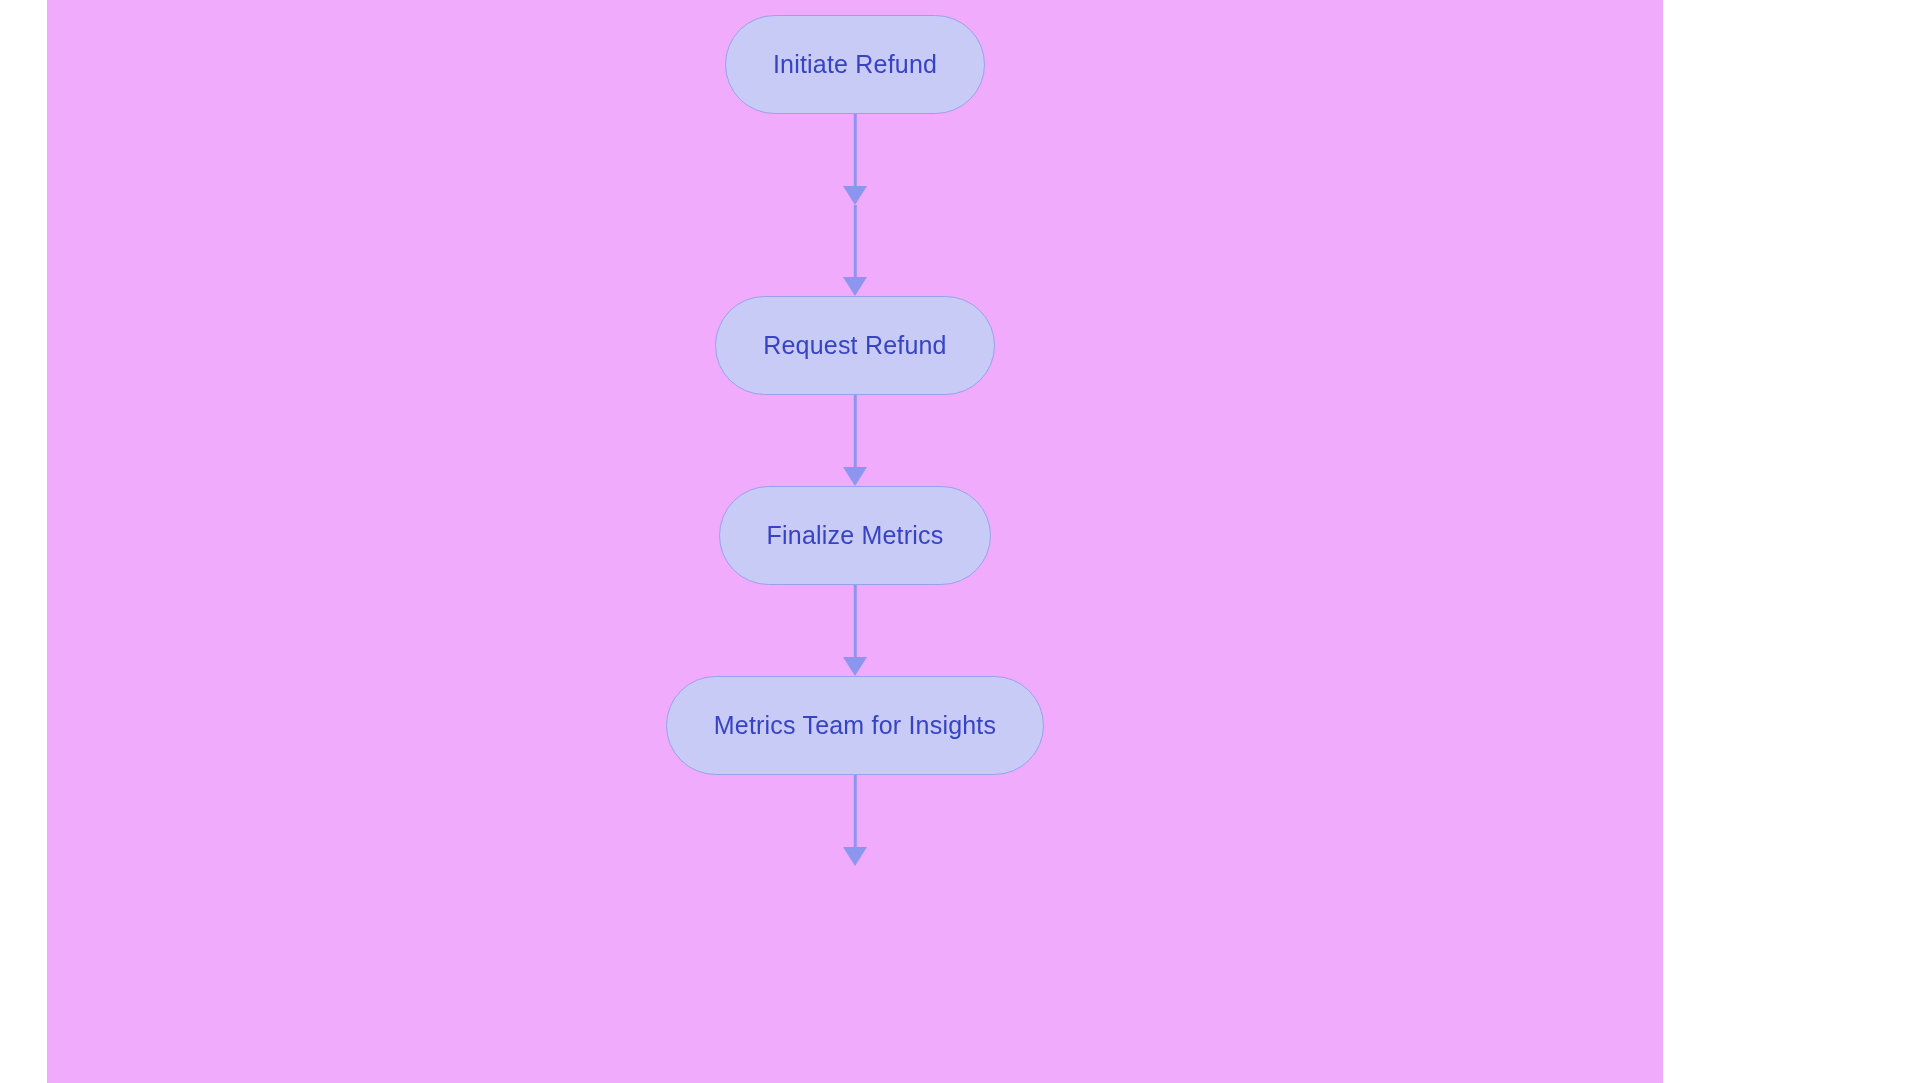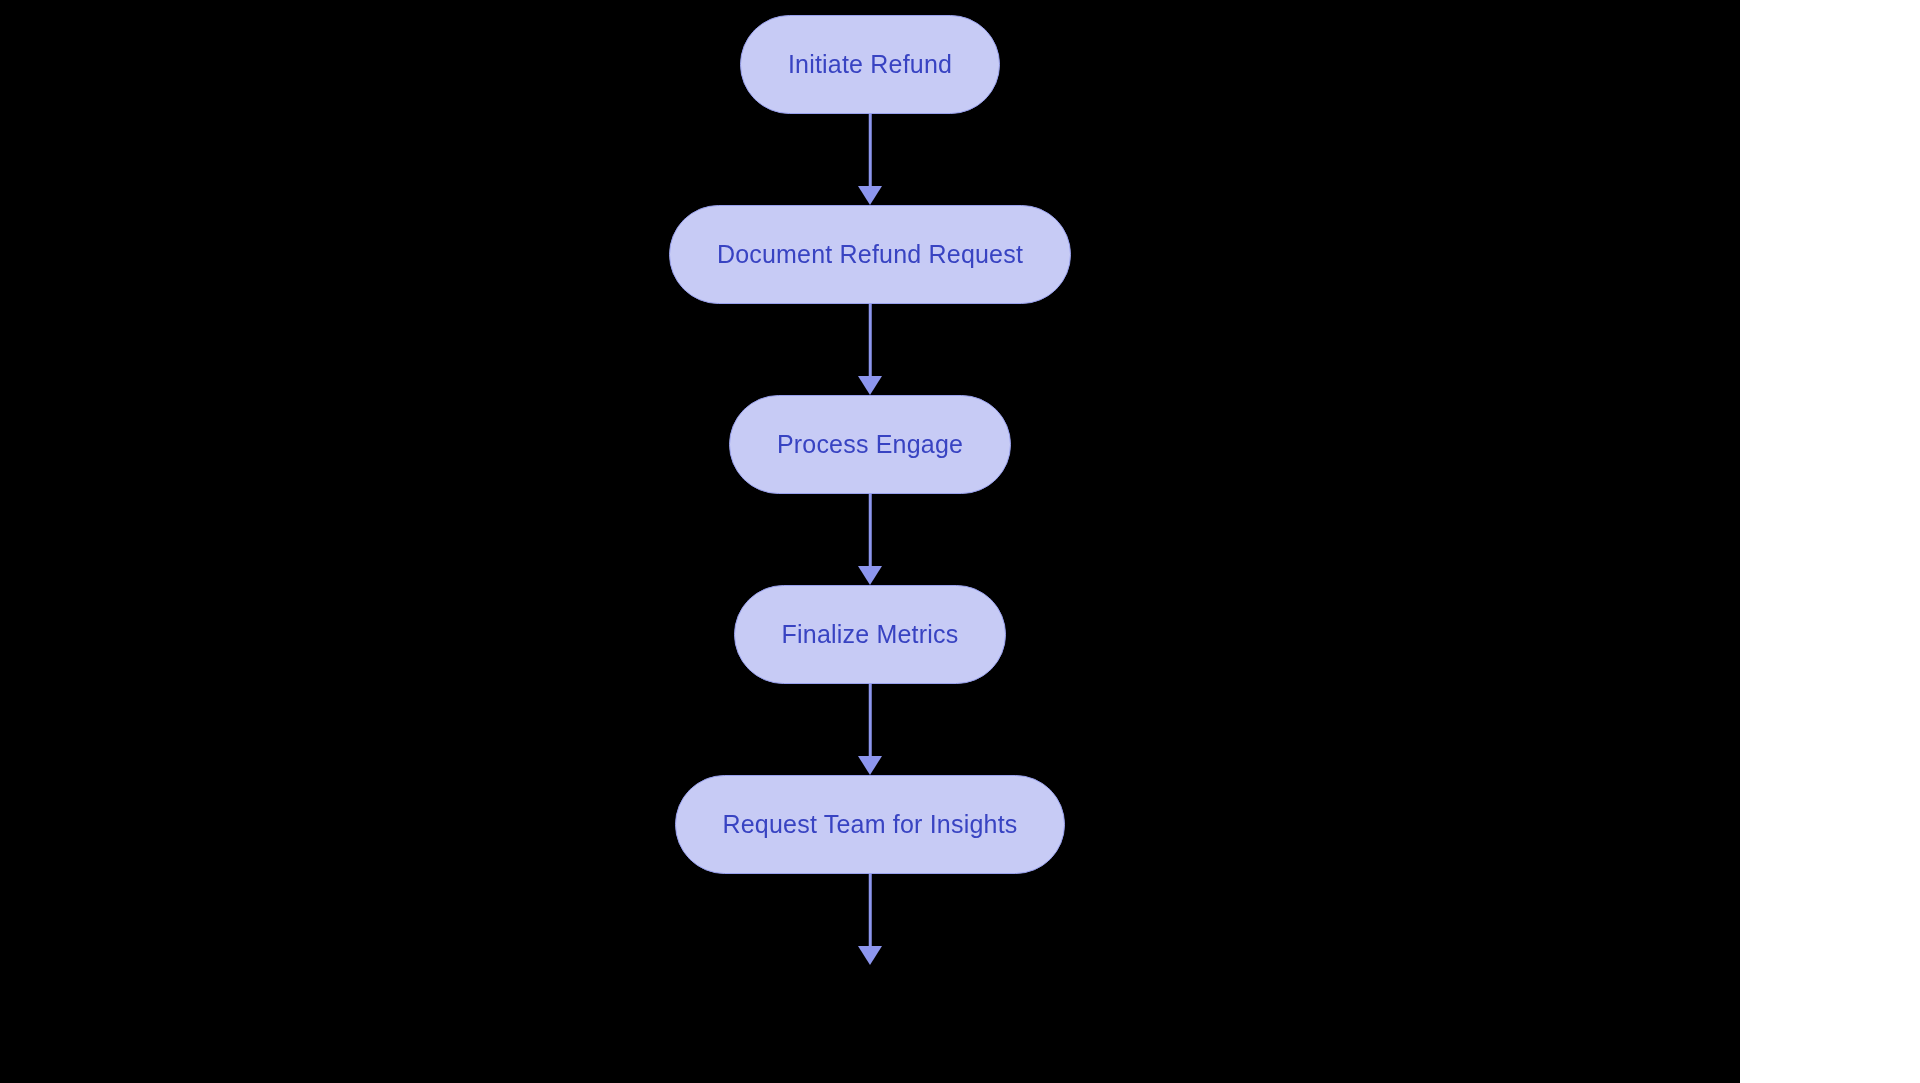--- a/index.html
+++ b/index.html
@@ -5,23 +5,24 @@
   * { margin: 0; padding: 0; box-sizing: border-box; }
   html, body {
     width: 1920px;
     height: 1083px;
     background: #ffffff;
     overflow: hidden;
     font-family: "Liberation Sans", sans-serif;
   }
   .canvas {
     position: relative;
-    width: 1740px;
+    width: 1616px;
     height: 1083px;
-    background: #000000;
+    background: #f0abfc;
+    margin-left: 47px;
   }
   .flow {
     position: absolute;
     top: 15px;
     left: 0;
     width: 100%;
     display: flex;
     flex-direction: column;
     align-items: center;
   }
@@ -73,42 +74,39 @@
 
 <div class="canvas">
   <div class="flow" id="flow">
       <div class="node">
         <span>Initiate Refund</span>
       </div>
       <div class="arrow">
         <span class="arrow-line"></span>
         <span class="arrow-head"></span>
       </div>
-      <div class="node">
-        <span>Document Refund Request</span>
-      </div>
       <div class="arrow">
         <span class="arrow-line"></span>
         <span class="arrow-head"></span>
       </div>
       <div class="node">
-        <span>Process Engage</span>
+        <span>Request Refund</span>
       </div>
       <div class="arrow">
         <span class="arrow-line"></span>
         <span class="arrow-head"></span>
       </div>
       <div class="node">
         <span>Finalize Metrics</span>
       </div>
       <div class="arrow">
         <span class="arrow-line"></span>
         <span class="arrow-head"></span>
       </div>
       <div class="node">
-        <span>Request Team for Insights</span>
+        <span>Metrics Team for Insights</span>
       </div>
       <div class="arrow">
         <span class="arrow-line"></span>
         <span class="arrow-head"></span>
       </div>
     </div>
 </div>
 
 </body></html>

